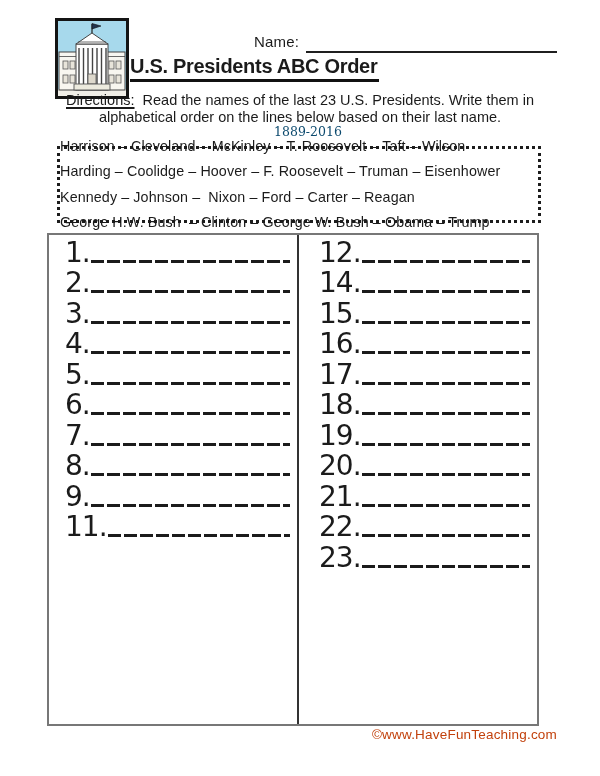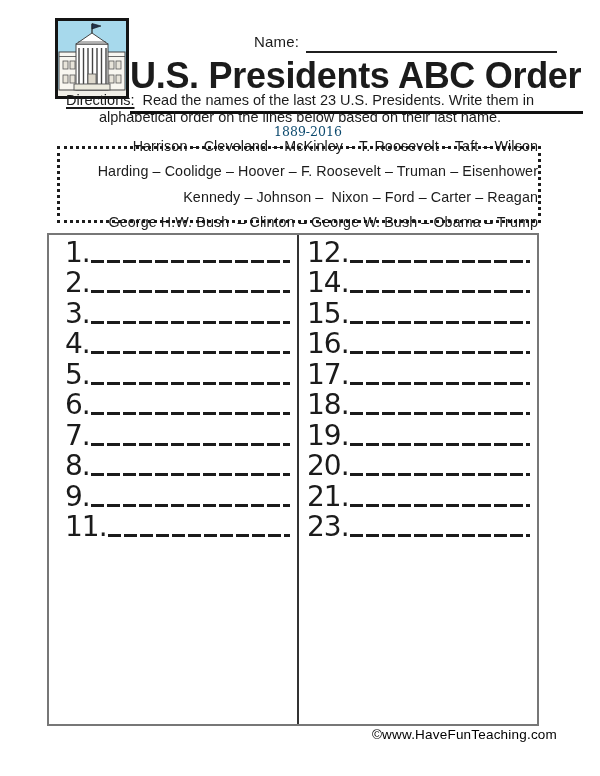--- a/index.html
+++ b/index.html
@@ -23,23 +23,23 @@
     margin-left: 11px;
   }
   .name-label { line-height: 22px; letter-spacing: 0.2px; }
   .name-line {
     flex: 1; height: 22px; margin-left: 7px;
     border-bottom: 2px solid #1f1f1f;
   }
   .page-title {
     position: absolute; left: 130px; top: 55px;
     display: inline-block;
-    font-size: 36px; font-weight: bold; letter-spacing: -0.3px;
+    font-size: 20px; font-weight: bold; letter-spacing: -0.3px;
     border-bottom: 3px solid #111;
-    padding: 0 2px 14px 0;
+    padding: 0 2px 1px 0;
     white-space: nowrap;
   }
   .directions {
     position: absolute; top: 92px; left: 0; width: 100%;
     text-align: center; font-size: 14.5px; line-height: 16.5px;
     white-space: nowrap;
   }
   .directions-label {
     font-weight: normal;
     text-decoration: underline;
@@ -52,58 +52,58 @@
     font-family: "DejaVu Serif", serif;
     font-size: 12.5px; color: #0c4a6e;
   }
 
   
   .word-bank {
     position: absolute; left: 57px; top: 146px;
     width: 484px; height: 77px;
     border: 3px dotted #1d1d1d;
     display: flex; flex-direction: column;
-    justify-content: center; align-items: flex-end;
+    justify-content: center; align-items: flex-start;
     gap: 8px;
   }
   .wb-line {
     font-size: 14.3px; line-height: 17.2px; font-weight: 500;
     white-space: pre; letter-spacing: 0.1px;
   }
 
   
   .answer-box {
     position: absolute; left: 47px; top: 233px;
     width: 492px; height: 493px;
     border: 2px solid #777;
     display: flex;
   }
   .answer-col { padding: 1px 5px 0 16px; }
   .col-left  { width: 250px; border-right: 2px solid #333; }
-  .col-right { flex: 1; padding-left: 8px; }
+  .col-right { flex: 1; padding-left: 20px; }
   .answer-row {
     height: 30.5px;
     display: flex; align-items: flex-end;
   }
   .answer-num {
     flex: none;
     font-family: "DejaVu Sans", sans-serif;
     font-size: 28px; line-height: 29px;
     letter-spacing: -1px;
   }
   .answer-line {
     flex: 1; height: 2.6px;
     margin: 0 2px 4px 1px;
     background: repeating-linear-gradient(90deg, #1b1b1b 0 13px, transparent 13px 16px);
   }
 
   
   .footer-credit {
     position: absolute; top: 727px; right: 43px;
-    font-size: 13.5px; color: #000000; letter-spacing: 0.2px;
+    font-size: 13.5px; color: #c2410c; letter-spacing: 0.2px;
   }
 </style>
 </head>
 <body>
 
 <div class="clipart">
   <svg viewBox="0 0 74 81" width="74" height="81" xmlns="http://www.w3.org/2000/svg">
     <rect x="1.5" y="1.5" width="71" height="78" fill="#a7d9ec" stroke="#141414" stroke-width="3"></rect>
 
     <rect x="3" y="71" width="68" height="7" fill="#f1efe8" stroke="none"></rect>
@@ -235,19 +235,23 @@
       </div>
       <div class="answer-row">
         <span class="answer-num">20.</span>
         <div class="answer-line"></div>
       </div>
       <div class="answer-row">
         <span class="answer-num">21.</span>
         <div class="answer-line"></div>
       </div>
       <div class="answer-row">
+        <span class="answer-num">22.</span>
+        <div class="answer-line"></div>
+      </div>
+      <div class="answer-row">
         <span class="answer-num">23.</span>
         <div class="answer-line"></div>
       </div>
     </div>
 </div>
 
 <div class="footer-credit">©www.HaveFunTeaching.com</div>
 
 </body></html>

